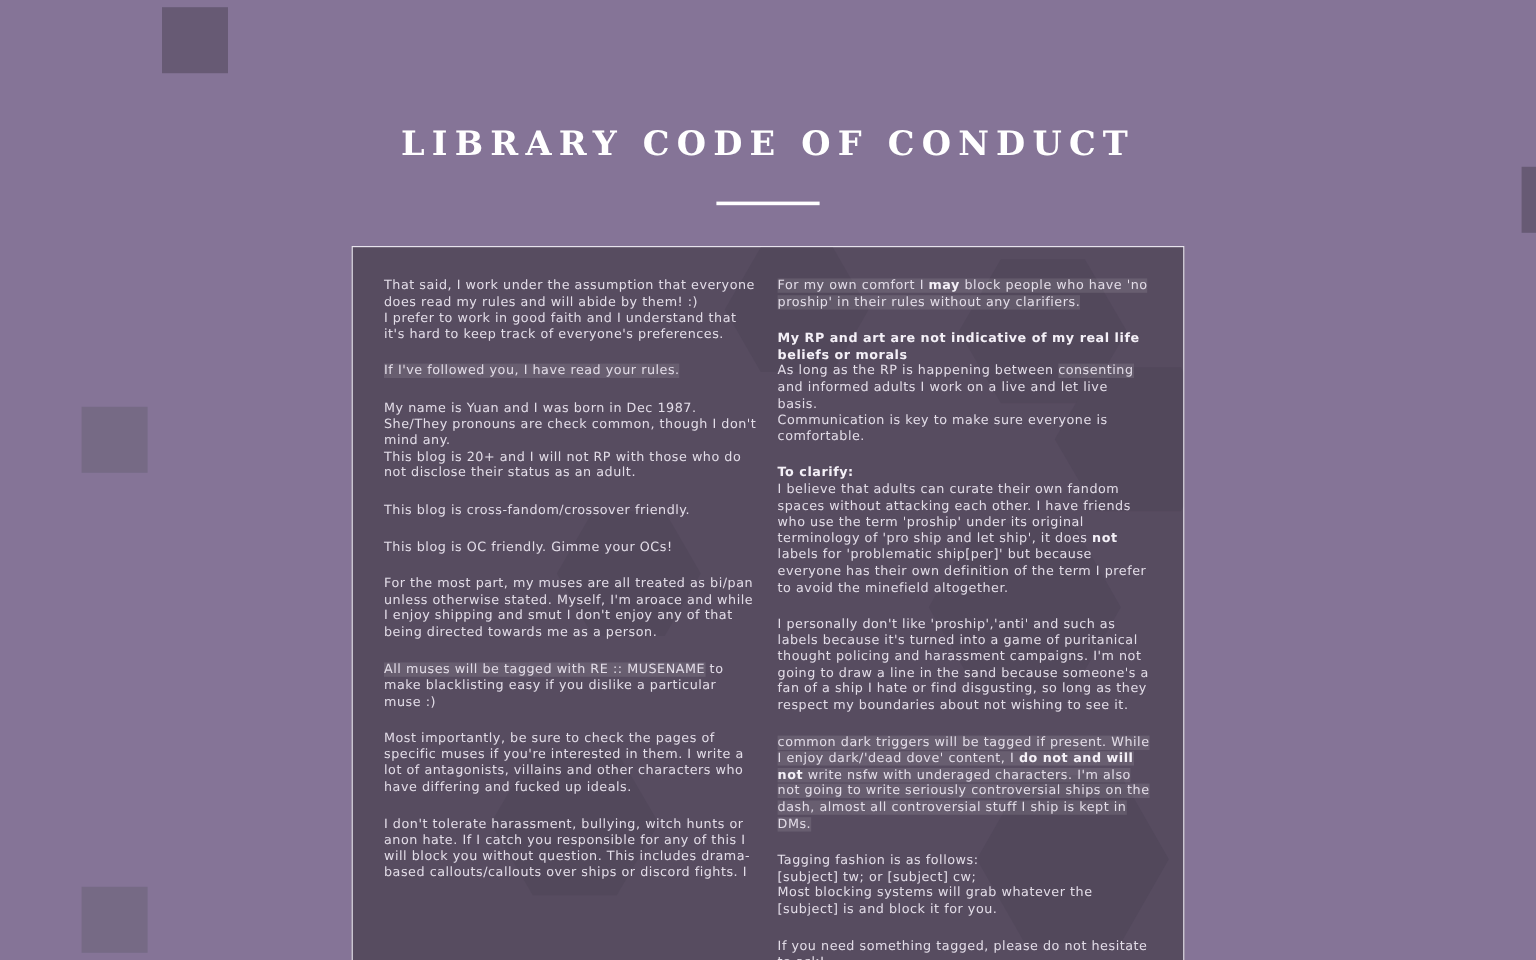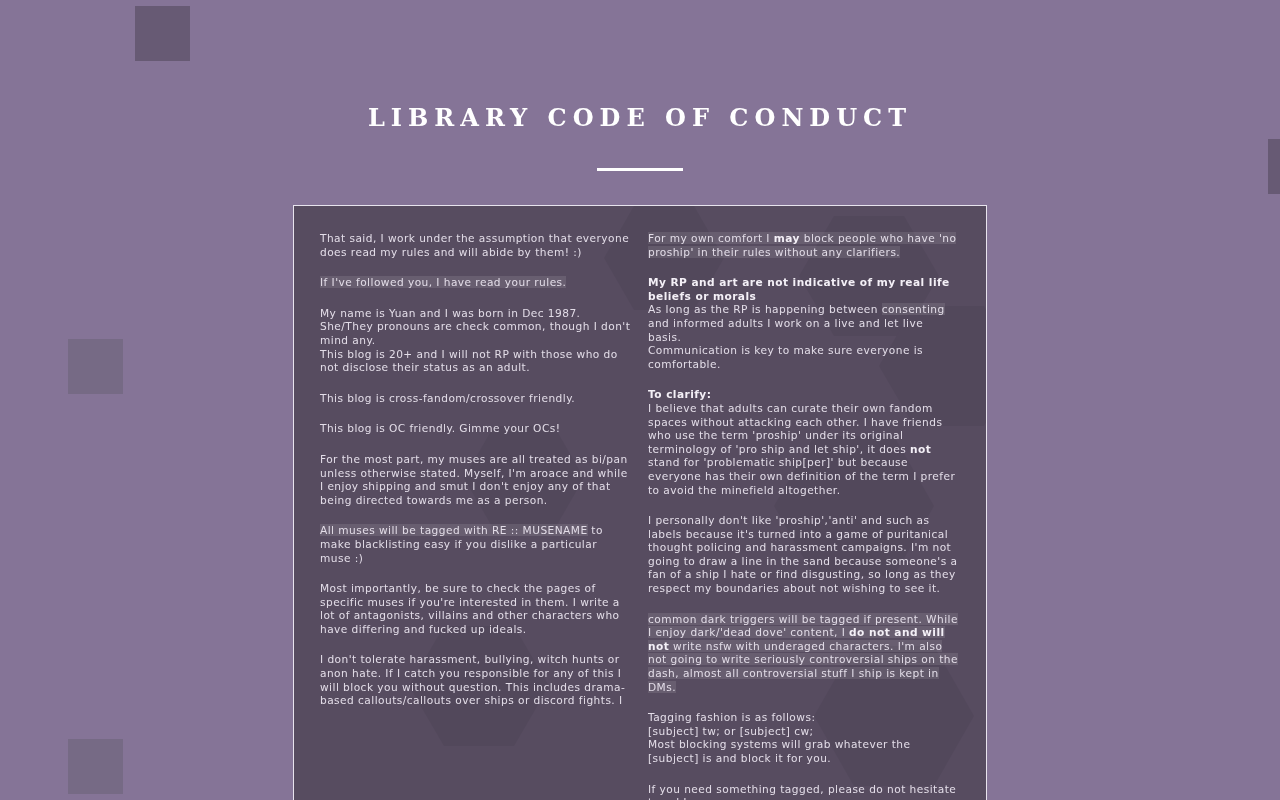--- a/index.html
+++ b/index.html
@@ -26,21 +26,21 @@
 
     .page-title {
       position: absolute;
       left: 0;
       top: 103px;
       width: 1280px;
       text-align: center;
       color: #ffffff;
       font-family: "DejaVu Serif", serif;
       font-weight: bold;
-      font-size: 24px;
+      font-size: 28px;
       letter-spacing: 6px;
       margin: 0;
     }
     .title-rule {
       position: absolute;
       left: 597px;
       top: 168px;
       width: 86px;
       height: 3px;
       background: #ffffff;
@@ -107,20 +107,21 @@
       <polygon points="520,230 600,230 640,300 600,370 520,370 480,300"></polygon>
       <polygon points="150,420 220,420 255,480 220,540 150,540 115,480"></polygon>
       <polygon points="560,440 640,440 680,510 640,580 560,580 520,510"></polygon>
     </g>
   </svg>
 
   <div class="columns">
     <div class="col">
       <p>
         <span class="line">That said, I work under the assumption that everyone does read my rules and will abide by them! :)</span>
+        <span class="line">I prefer to work in good faith and I understand that it's hard to keep track of everyone's preferences.</span>
       </p>
       <p>
         <span class="hl">If I've followed you, I have read your rules.</span>
       </p>
       <p>
         <span class="line">My name is Yuan and I was born in Dec 1987.</span>
         <span class="line">She/They pronouns are check common, though I don't mind any.</span>
         <span class="line">This blog is 20+ and I will not RP with those who do not disclose their status as an adult.</span>
       </p>
       <p>This blog is cross-fandom/crossover friendly.</p>
@@ -137,21 +138,21 @@
       <p>
         <span class="hl"><span>For my own comfort I </span><span class="b">may</span><span> block people who have 'no proship' in their rules without any clarifiers.</span></span>
       </p>
       <p>
         <span class="line b">My RP and art are not indicative of my real life beliefs or morals</span>
         <span class="line"><span>As long as the RP is happening between </span><span class="hl">consenting</span><span> and informed adults I work on a live and let live basis.</span></span>
         <span class="line">Communication is key to make sure everyone is comfortable.</span>
       </p>
       <p>
         <span class="line b">To clarify:</span>
-        <span>I believe that adults can curate their own fandom spaces without attacking each other. I have friends who use the term 'proship' under its original terminology of 'pro ship and let ship', it does </span><span class="b">not</span><span> stand for 'problematic ship[per]' but because everyone has their own definition of the term I prefer to avoid the minefield altogether.</span>
+        <span>I believe that adults can curate their own fandom spaces without attacking each other. I have friends who use the term 'proship' under its original terminology of 'pro ship and let ship', it does </span><span class="b">not</span><span> labels for 'problematic ship[per]' but because everyone has their own definition of the term I prefer to avoid the minefield altogether.</span>
       </p>
       <p>I personally don't like 'proship','anti' and such as labels because it's turned into a game of puritanical thought policing and harassment campaigns. I'm not going to draw a line in the sand because someone's a fan of a ship I hate or find disgusting, so long as they respect my boundaries about not wishing to see it.</p>
       <p>
         <span class="hl"><span>common dark triggers will be tagged if present. While I enjoy dark/'dead dove' content, I </span><span class="b">do not and will not</span><span> write nsfw with underaged characters. I'm also not going to write seriously controversial ships on the dash, almost all controversial stuff I ship is kept in DMs.</span></span>
       </p>
       <p>
         <span class="line">Tagging fashion is as follows:</span>
         <span class="line">[subject] tw; or [subject] cw;</span>
         <span class="line">Most blocking systems will grab whatever the [subject] is and block it for you.</span>
       </p>

